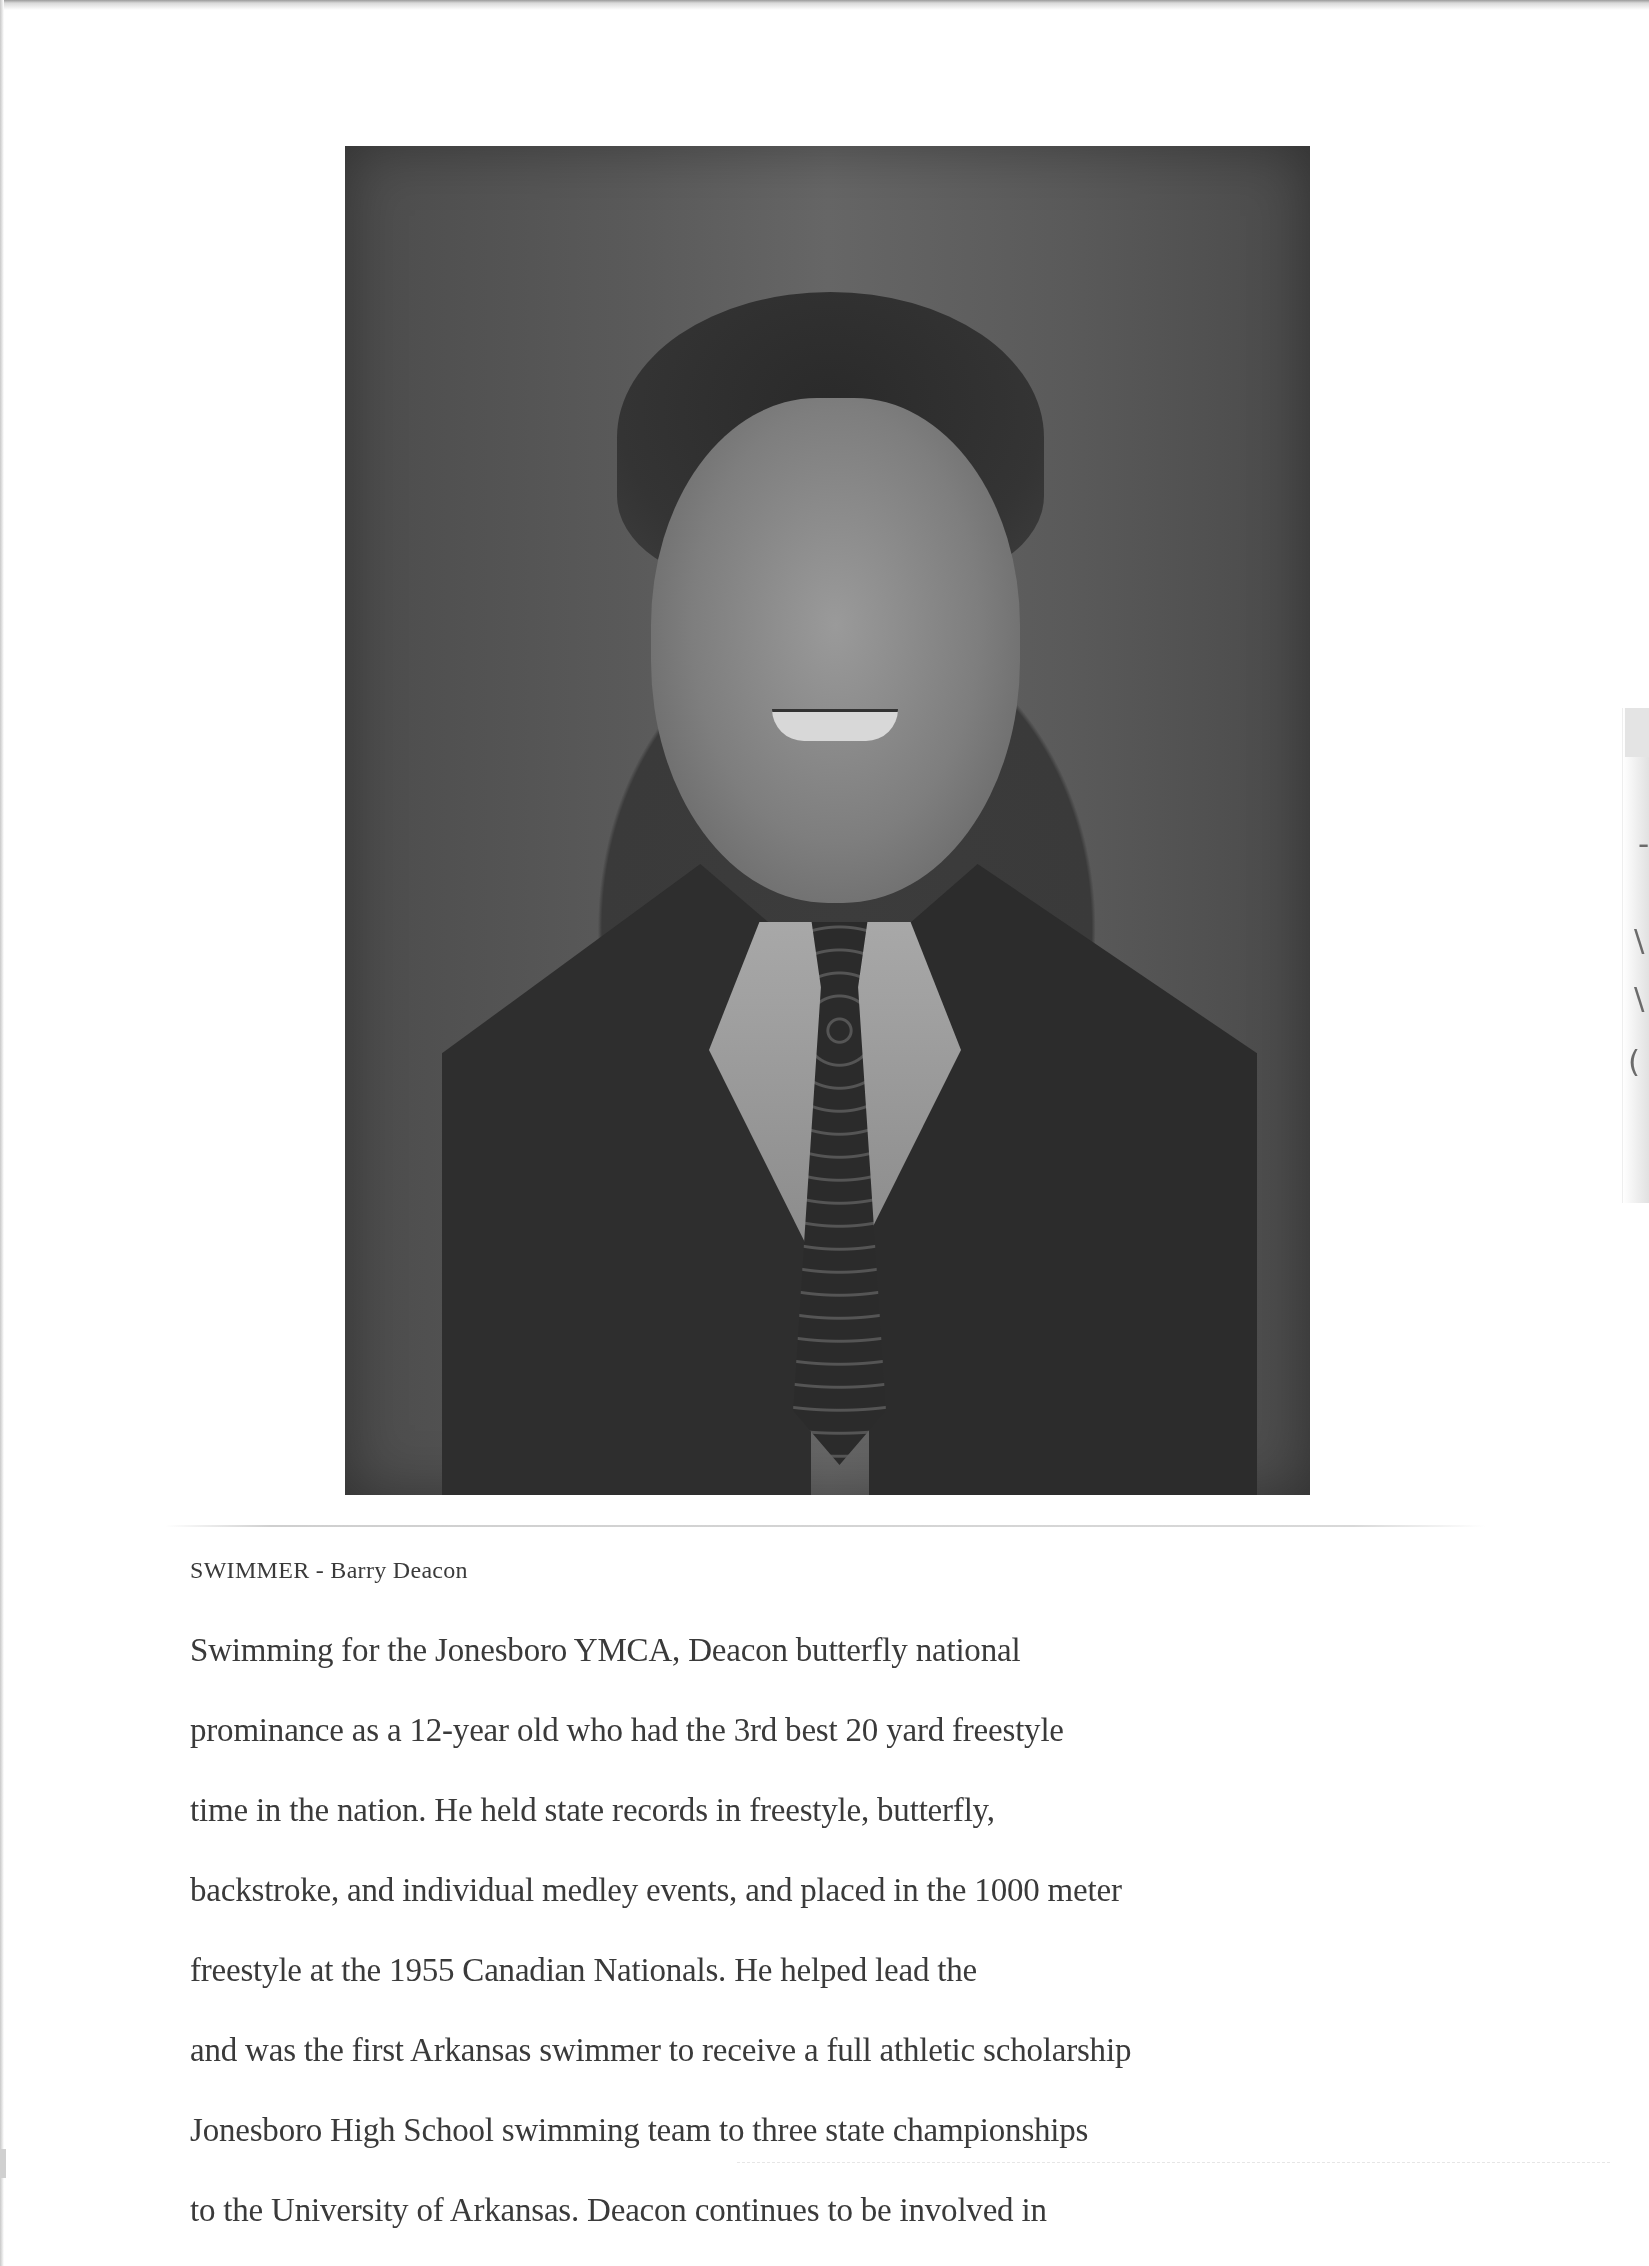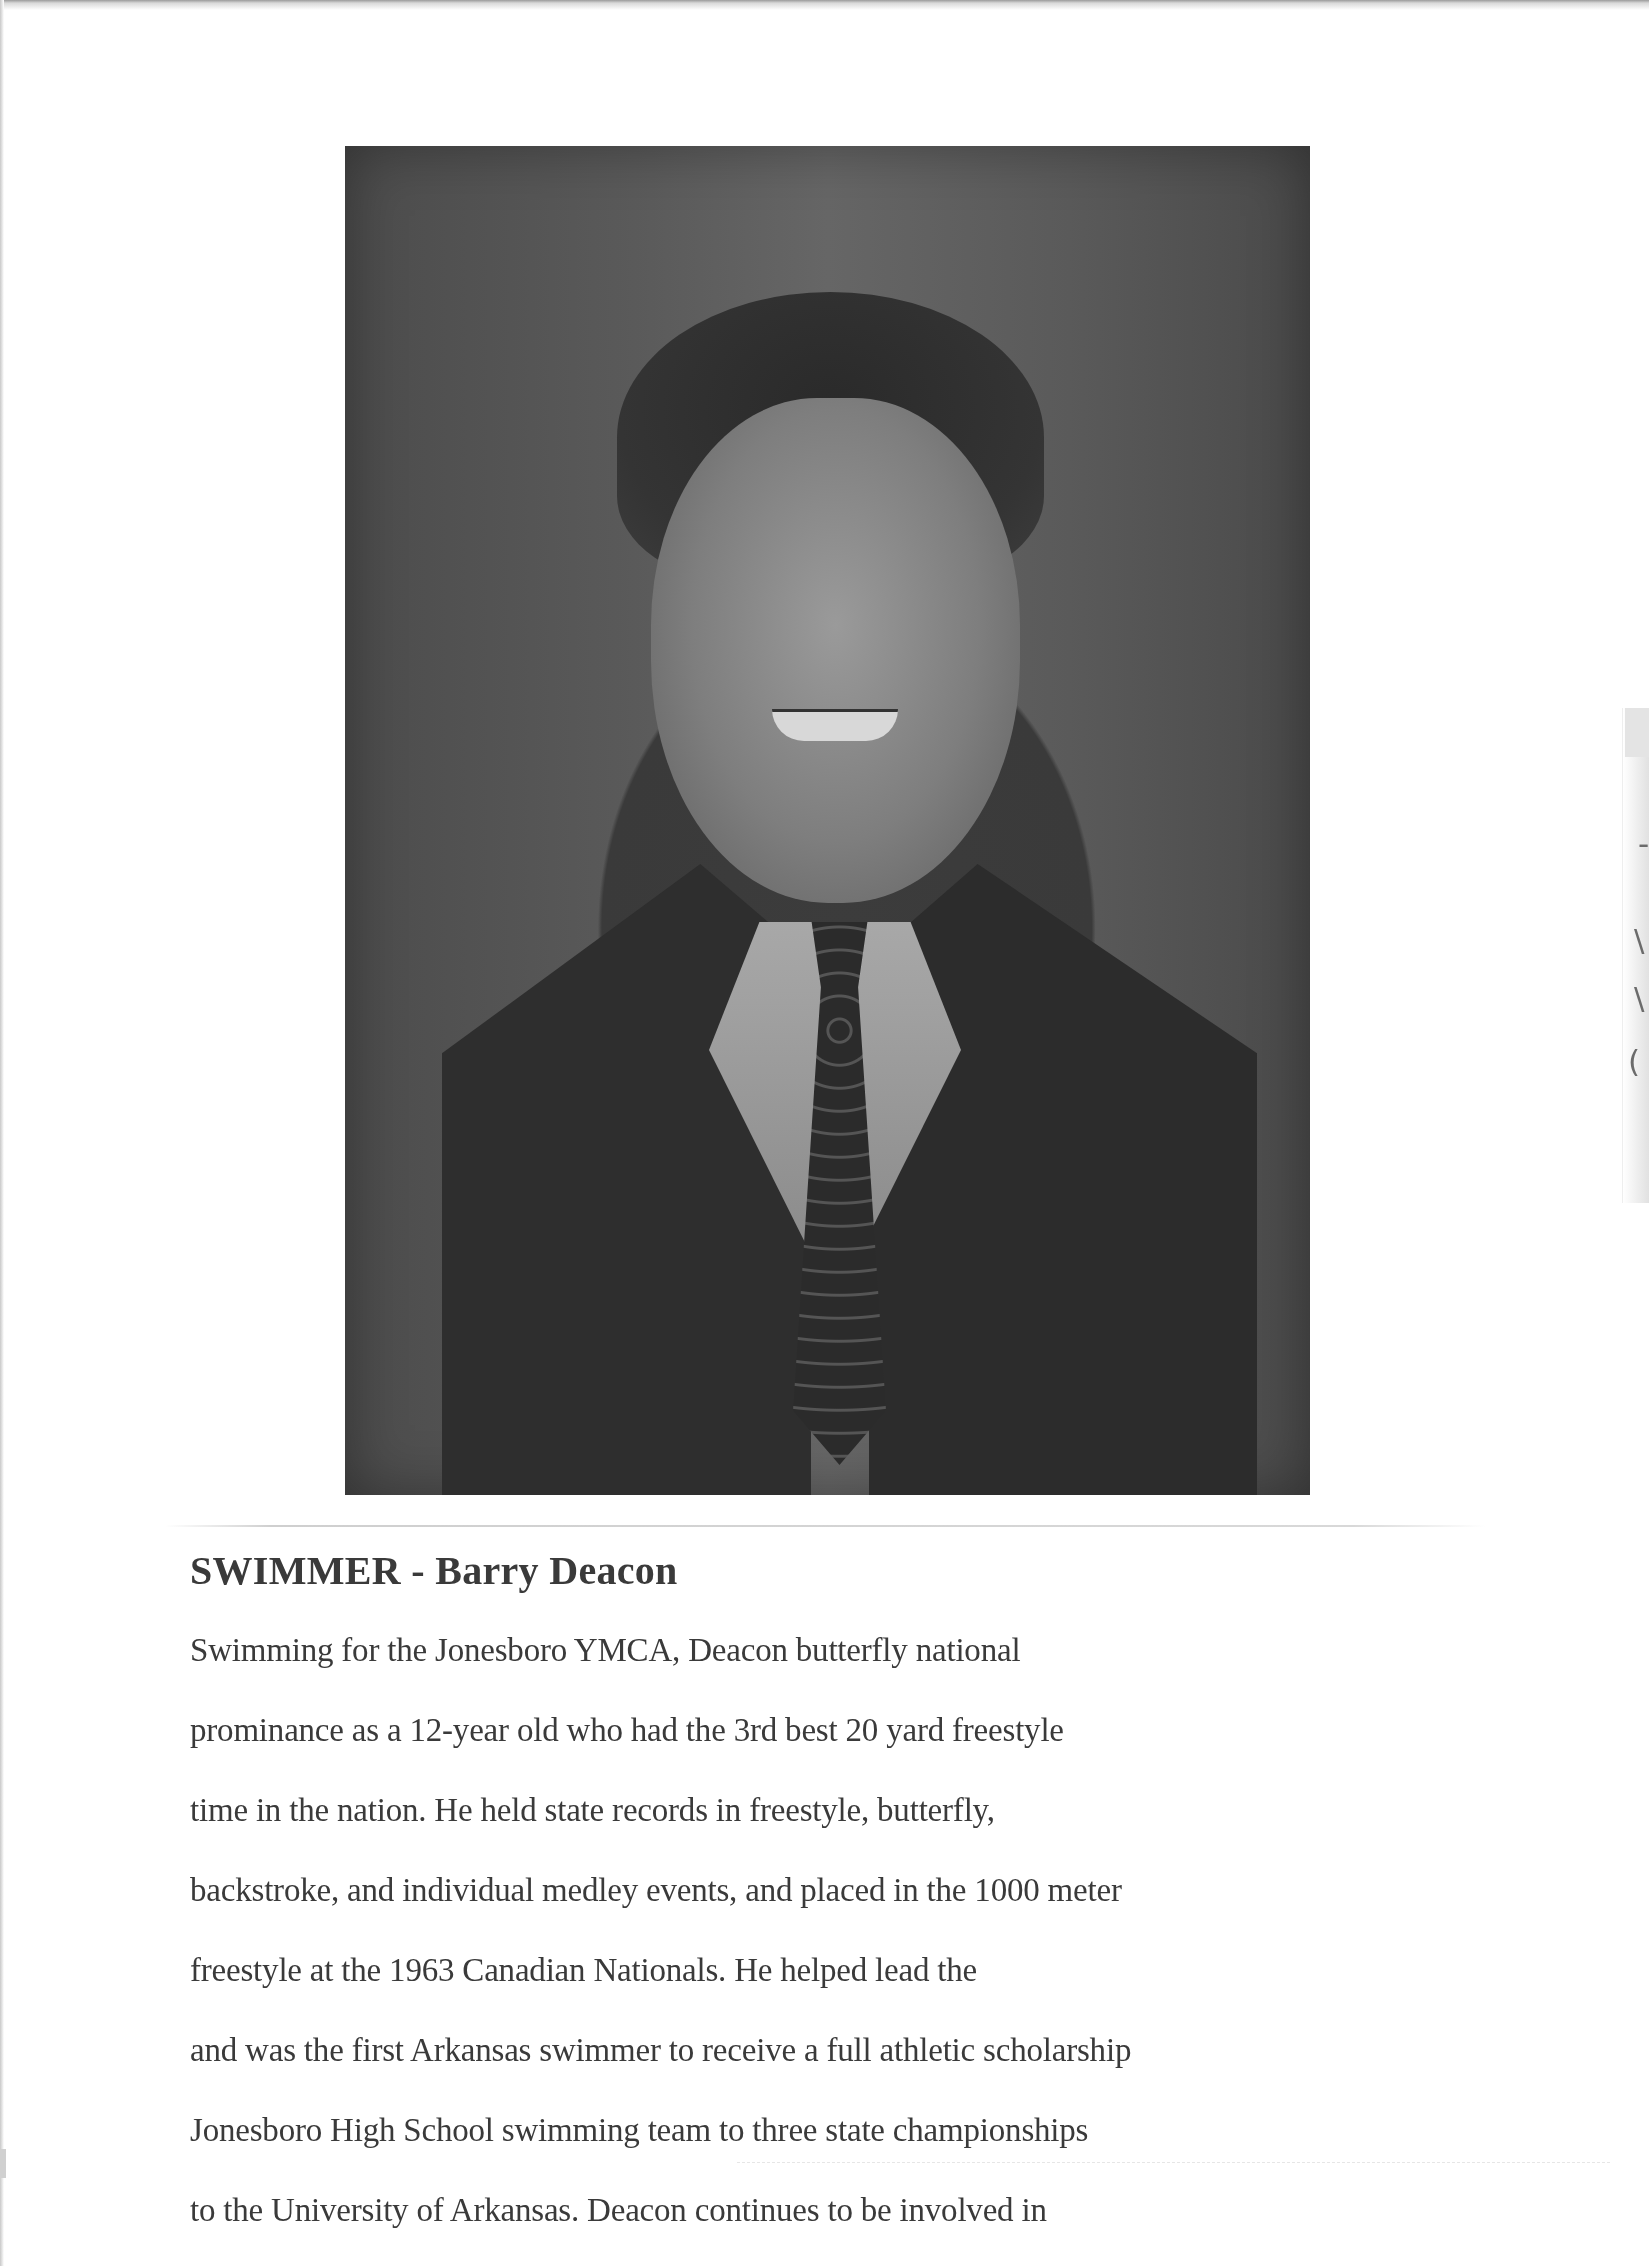--- a/index.html
+++ b/index.html
@@ -59,21 +59,21 @@
   }
   .divider {
     position: absolute; left: 165px; top: 1525px; width: 1320px; height: 1.9px;
     background: linear-gradient(90deg, transparent, #cfcfcf 8%, #d8d8d8 90%, transparent);
   }
   .caption {
     position: absolute; left: 190px; top: 1551px; width: 1300px;
     color: #3a3a3a;
   }
   .caption .title {
-    font-weight: bold; font-size: 40px; line-height: 39px; letter-spacing: 0.3px;
+    font-weight: normal; font-size: 24px; line-height: 39px; letter-spacing: 0.3px;
   }
   .caption .body {
     font-size: 33px; line-height: 40px; margin: 0; white-space: pre-line;
     letter-spacing: -0.2px;
   }
   .side-strip {
     position: absolute; left: 1622px; top: 708px; width: 27px; height: 495px;
     background: linear-gradient(90deg, #ffffff, #ececec 60%, #e0e0e0);
     border-left: 1px solid #eeeeee;
   }
@@ -112,21 +112,21 @@
 
 <div class="caption">
   <div class="title">
     <span>SWIMMER</span><span> - </span><span>Barry Deacon</span>
   </div>
   <div class="body">
     <div>Swimming for the Jonesboro YMCA, Deacon butterfly national</div>
     <div>prominance as a 12-year old who had the 3rd best 20 yard freestyle</div>
     <div>time in the nation. He held state records in freestyle, butterfly,</div>
     <div>backstroke, and individual medley events, and placed in the 1000 meter</div>
-    <div>freestyle at the 1963 Canadian Nationals. He helped lead the</div>
+    <div>freestyle at the 1955 Canadian Nationals. He helped lead the</div>
     <div>and was the first Arkansas swimmer to receive a full athletic scholarship</div>
     <div>Jonesboro High School swimming team to three state championships</div>
     <div>to the University of Arkansas.  Deacon continues to be involved in</div>
     <div>swimming through the Jonesboro YMCA.</div>
   </div>
 </div>
 
 <div class="side-strip">
   <div class="tab"></div>
 </div>

